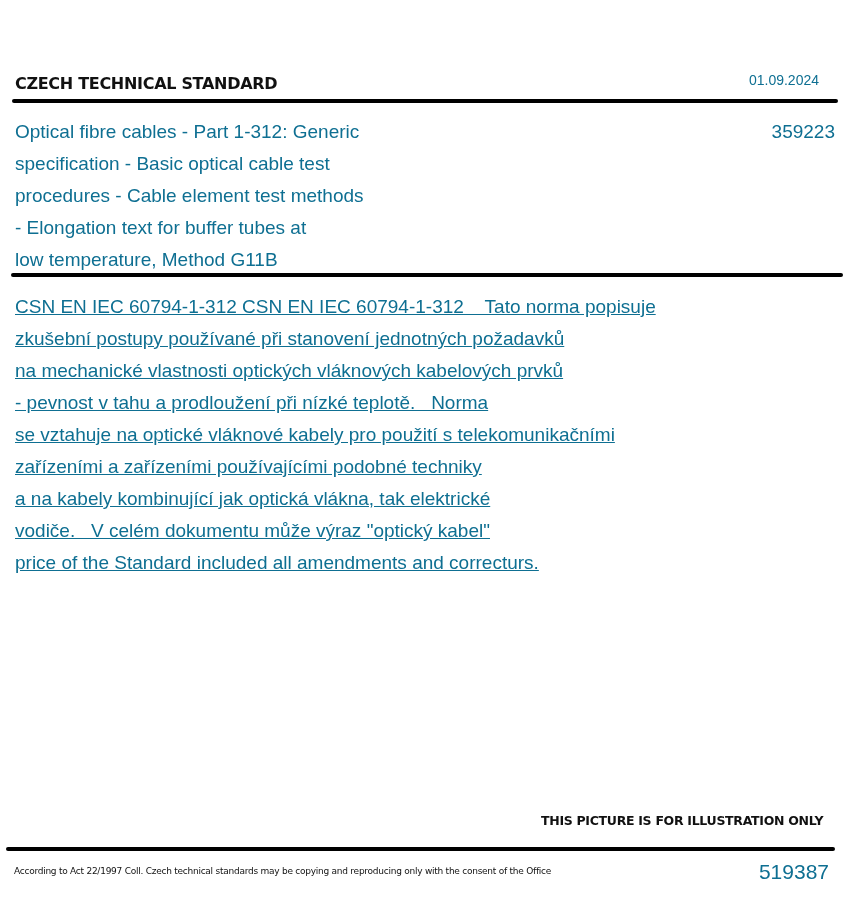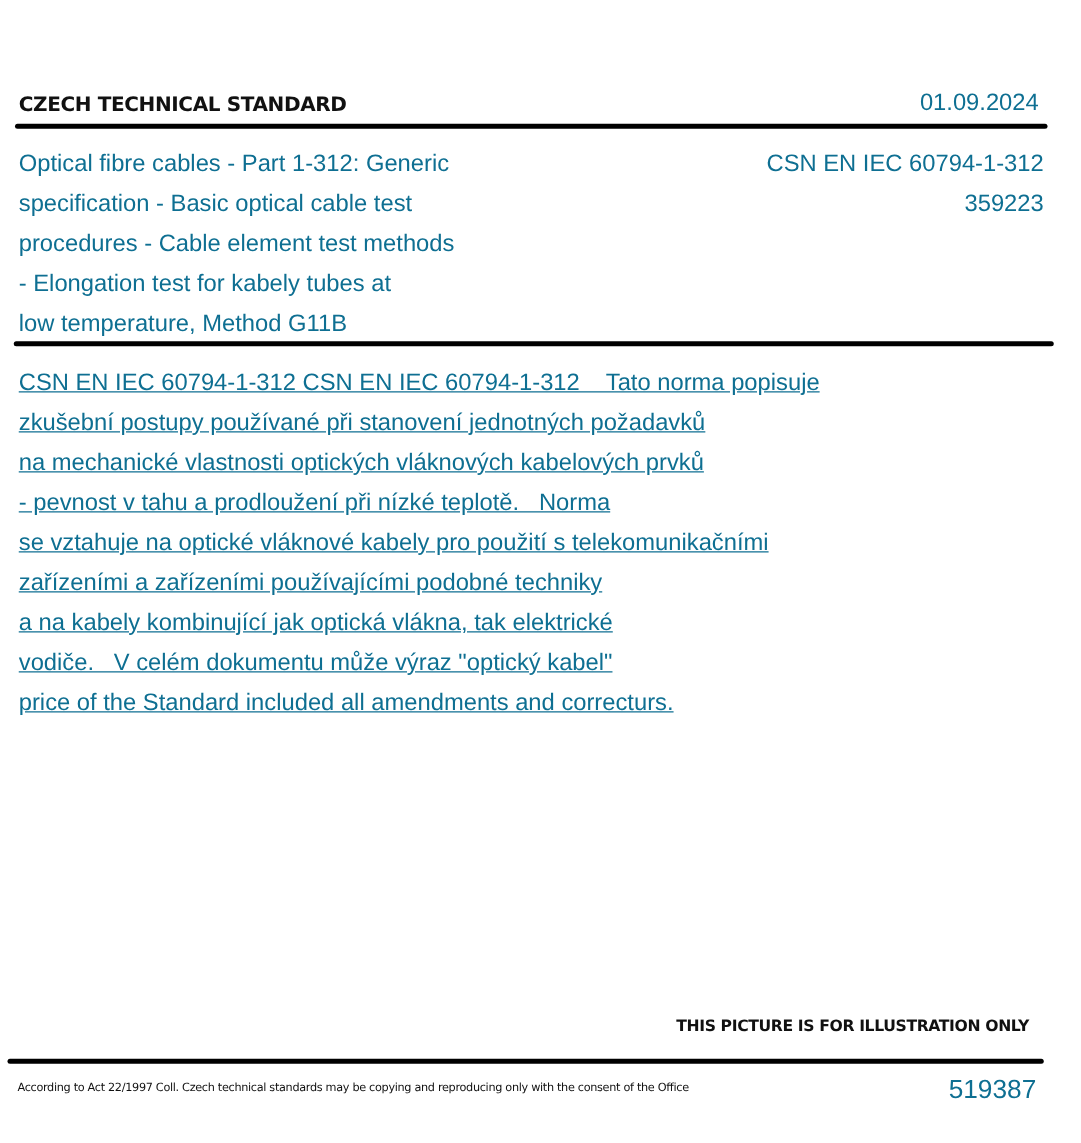--- a/index.html
+++ b/index.html
@@ -1,20 +1,20 @@
 <!DOCTYPE html>
 <html><head>
 <meta charset="utf-8">
 <style>
   html, body { margin: 0; padding: 0; background: #ffffff; }
   body { width: 865px; height: 914px; position: relative; overflow: hidden; font-family: "Liberation Sans", sans-serif; }
   .abs { position: absolute; }
   .teal { color: #0e6f92; }
   .heading { left: 15px; top: 74px; font-family: "DejaVu Sans", sans-serif; font-weight: bold; font-size: 16px; color: #111; letter-spacing: -0.3px; }
-  .date { right: 34px; top: 72px; font-size: 19px; }
+  .date { right: 46px; top: 72px; font-size: 14px; }
   .rule { background: #000; height: 4px; border-radius: 2px; }
   .rule1 { left: 12px; top: 99px; width: 826px; }
   .rule2 { left: 11px; top: 273px; width: 832px; }
   .rule3 { left: 6px; top: 847px; width: 829px; }
   .title { left: 15px; top: 116px; width: 420px; font-size: 19px; line-height: 32px; }
   .title div { white-space: nowrap; }
   .codes { right: 30px; top: 116px; font-size: 19px; line-height: 32px; text-align: right; }
   .desc { left: 15px; top: 291px; font-size: 19px; line-height: 32px; text-decoration: underline; }
   .desc div { white-space: pre; }
   .illus { left: 501px; top: 813px; font-family: "DejaVu Sans", sans-serif; font-weight: bold; font-size: 12.5px; color: #111; letter-spacing: -0.3px; margin-left: 40px; }
@@ -26,26 +26,25 @@
 <body>
 
 <div class="abs heading">CZECH TECHNICAL STANDARD</div>
 <div class="abs date teal">01.09.2024</div>
 <div class="abs rule rule1"></div>
 
 <div class="abs title teal">
   <div>Optical fibre cables - Part 1-312: Generic</div>
   <div>specification - Basic optical cable test</div>
   <div>procedures - Cable element test methods</div>
-  <div>- Elongation test for kabely tubes at</div>
+  <div>- Elongation text for buffer tubes at</div>
   <div>low temperature, Method G11B</div>
 </div>
 
 <div class="abs codes teal">
-  <div>CSN EN IEC 60794-1-312</div>
   <div>359223</div>
 </div>
 
 <div class="abs rule rule2"></div>
 
 <div class="abs desc teal">
   <div>CSN EN IEC 60794-1-312 CSN EN IEC 60794-1-312    Tato norma popisuje</div>
   <div>zkušební postupy používané při stanovení jednotných požadavků</div>
   <div>na mechanické vlastnosti optických vláknových kabelových prvků</div>
   <div>- pevnost v tahu a prodloužení při nízké teplotě.   Norma</div>

